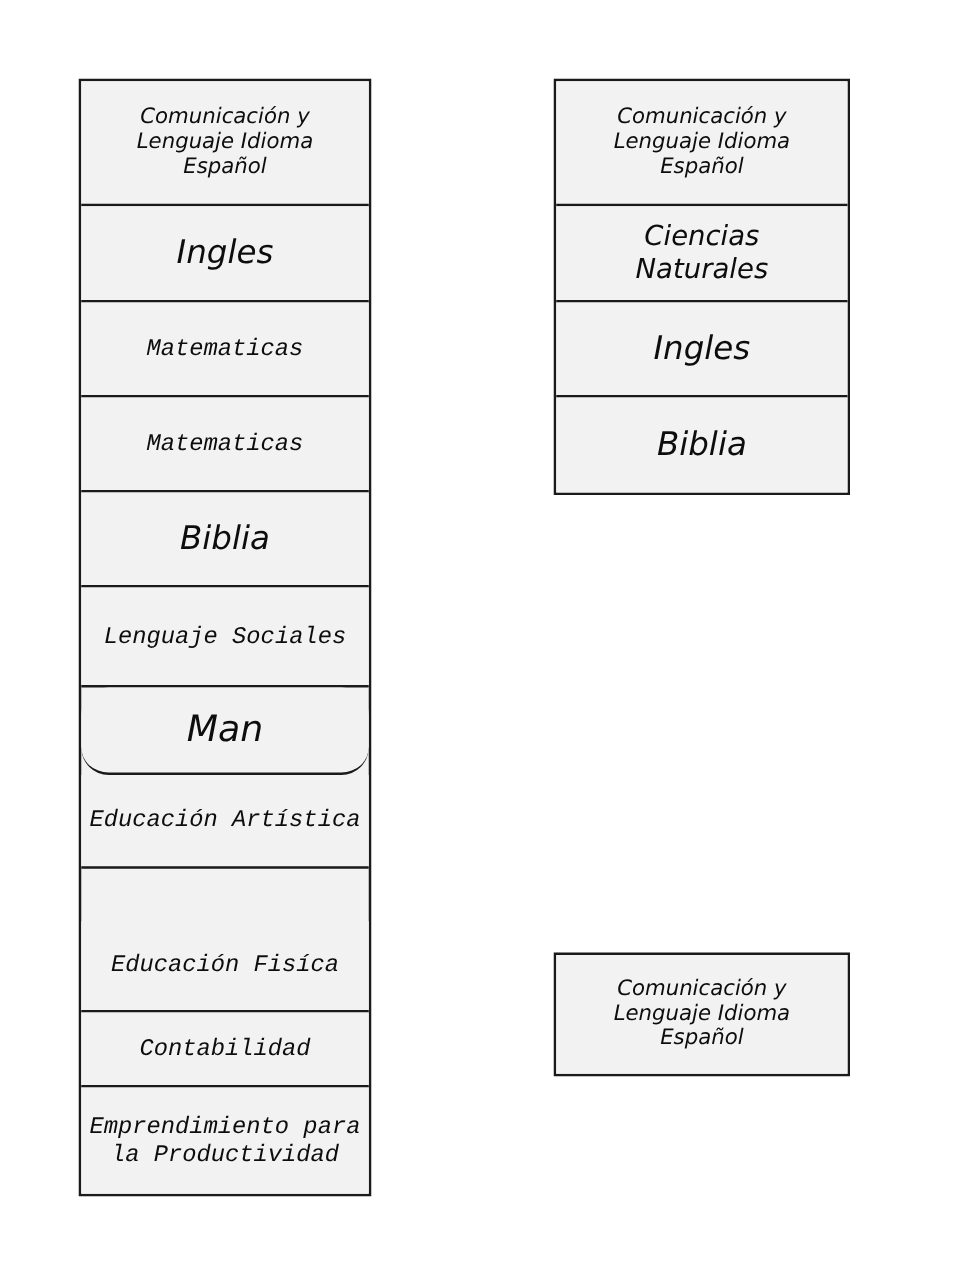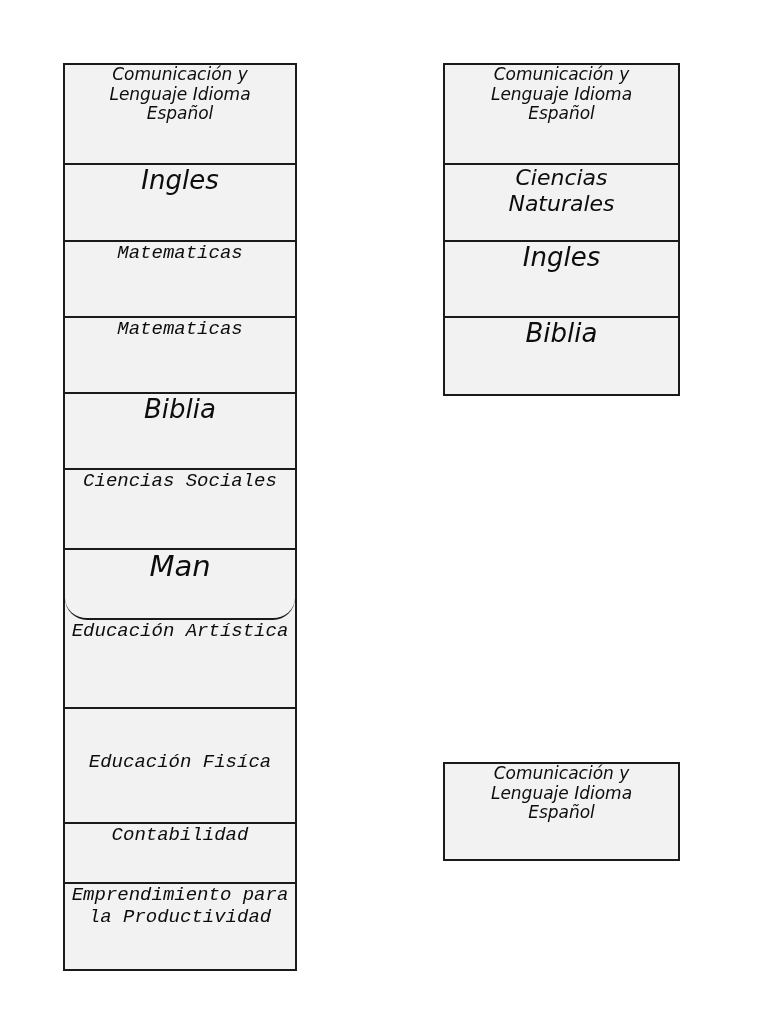--- a/index.html
+++ b/index.html
@@ -31,20 +31,21 @@
     border: 2px solid #1a1a1a;
     background: #f2f2f2;
   }
 
   .subject-cell {
     box-sizing: border-box;
     width: 100%;
     background: #f2f2f2;
     border-bottom: 2px solid #1a1a1a;
     display: flex;
+    align-items: center;
     justify-content: center;
     text-align: center;
     color: #0d0d0d;
     font-style: italic;
     font-weight: 400;
     line-height: 1.16;
     padding: 0 4px;
     overflow: hidden;
   }
   .subject-cell:last-child {
@@ -99,26 +100,26 @@
       <div class="subject-cell sz-md" style="height: 76px;">
         <span class="cell-text">Matematicas</span>
       </div>
       <div class="subject-cell sz-md" style="height: 76px;">
         <span class="cell-text">Matematicas</span>
       </div>
       <div class="subject-cell sz-xl" style="height: 76px;">
         <span class="cell-text">Biblia</span>
       </div>
       <div class="subject-cell sz-md" style="height: 80px;">
-        <span class="cell-text">Ciencias Sociales</span>
+        <span class="cell-text">Lenguaje Sociales</span>
       </div>
       <div class="subject-cell sz-xxl" style="height: 70px;">
         <span class="cell-text">Man</span>
       </div>
-      <div class="subject-cell sz-md" style="height: 89px;">
+      <div class="subject-cell sz-md" style="height: 75px;">
         <span class="cell-text">Educación Artística</span>
       </div>
       <div class="subject-cell sz-md" style="height: 73px; margin-top: 42px;">
         <span class="cell-text">Educación Fisíca</span>
       </div>
       <div class="subject-cell sz-md" style="height: 60px;">
         <span class="cell-text">Contabilidad</span>
       </div>
       <div class="subject-cell sz-md" style="height: 85px;">
         <span class="cell-text">Emprendimiento para

